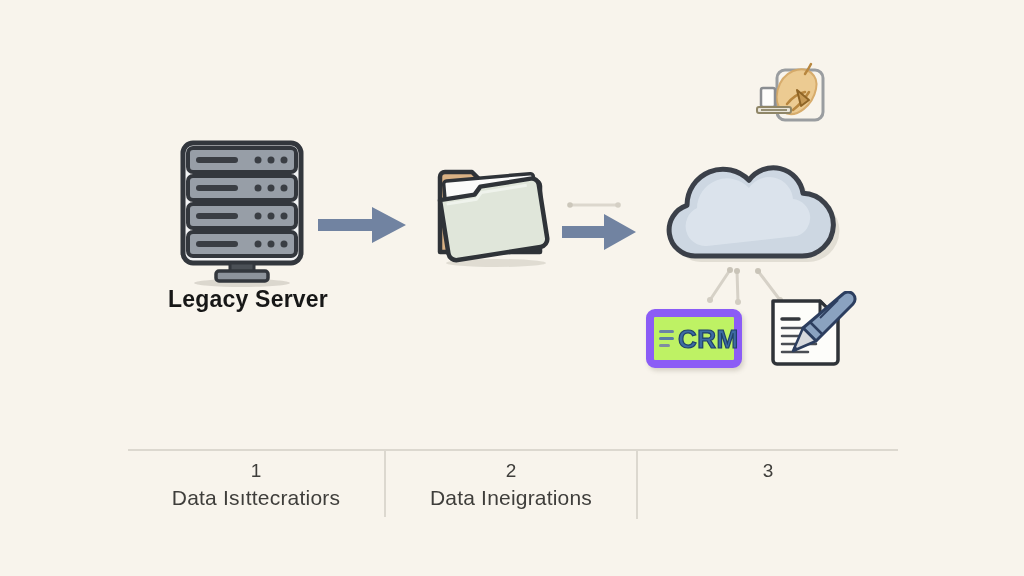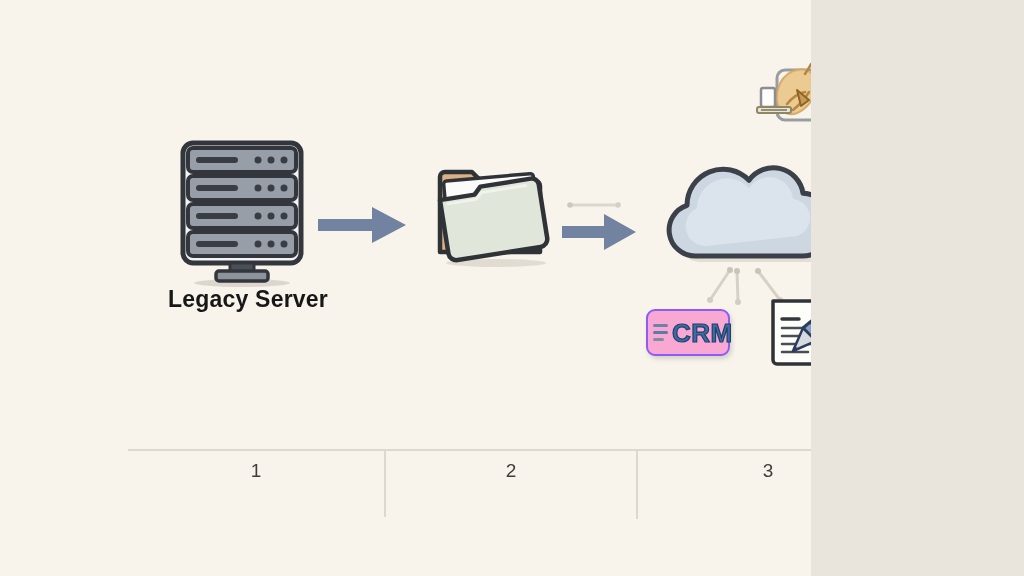--- a/index.html
+++ b/index.html
@@ -2,37 +2,37 @@
 <html><head>
 <meta charset="utf-8">
 <style>
   html,body{margin:0;padding:0;}
   body{
     font-family:"Liberation Sans", sans-serif;
     background:#e9e5dc;
   }
   .canvas{
     position:relative;
-    width:811px;height:576px;
+    width:1024px;height:576px;
     background:#f8f4ec;
     overflow:hidden;
   }
   .abs{position:absolute;}
   
   .server-label{
     left:160px;top:286px;width:176px;
     text-align:center;
     font-size:23px;font-weight:700;color:#171717;
     letter-spacing:0.2px;
   }
   
   .crm-badge{
     left:646px;top:309px;width:80px;height:43px;
-    background:#f9a8d4;
-    border:2px solid #8b5cf6;
+    background:#bef264;
+    border:8px solid #8b5cf6;
     border-radius:9px;
     display:flex;align-items:center;justify-content:flex-start;
     box-shadow:2px 3px 4px rgba(120,110,95,0.25);
   }
   .crm-lines{display:flex;flex-direction:column;gap:4px;margin-left:5px;margin-right:4px;}
   .crm-lines i{display:block;height:3px;background:#5b7ca6;border-radius:2px;}
   .crm-lines i:nth-child(1){width:15px;background:#6b83a5;}
   .crm-lines i:nth-child(2){width:15px;}
   .crm-lines i:nth-child(3){width:11px;background:#7e8da0;}
   .crm-text{
@@ -173,21 +173,23 @@
     <path d="M45,37 L58,50 L35,60 z" fill="#d7dade" stroke="#2c3e5f" stroke-width="2.5" stroke-linejoin="round"></path>
     <circle cx="37" cy="58" r="2.2" fill="#2c3e5f"></circle>
   </svg>
 
   <div class="abs legend-hr"></div>
   <div class="abs legend-v legend-v1"></div>
   <div class="abs legend-v legend-v2"></div>
 
   <div class="abs step step1">
     <div class="num">1</div>
+    <div class="lbl">Data Isıttecratiors</div>
   </div>
   <div class="abs step step2">
     <div class="num">2</div>
+    <div class="lbl">Data Ineigrations</div>
   </div>
   <div class="abs step step3">
     <div class="num">3</div>
   </div>
 
 </div>
 
 </body></html>

